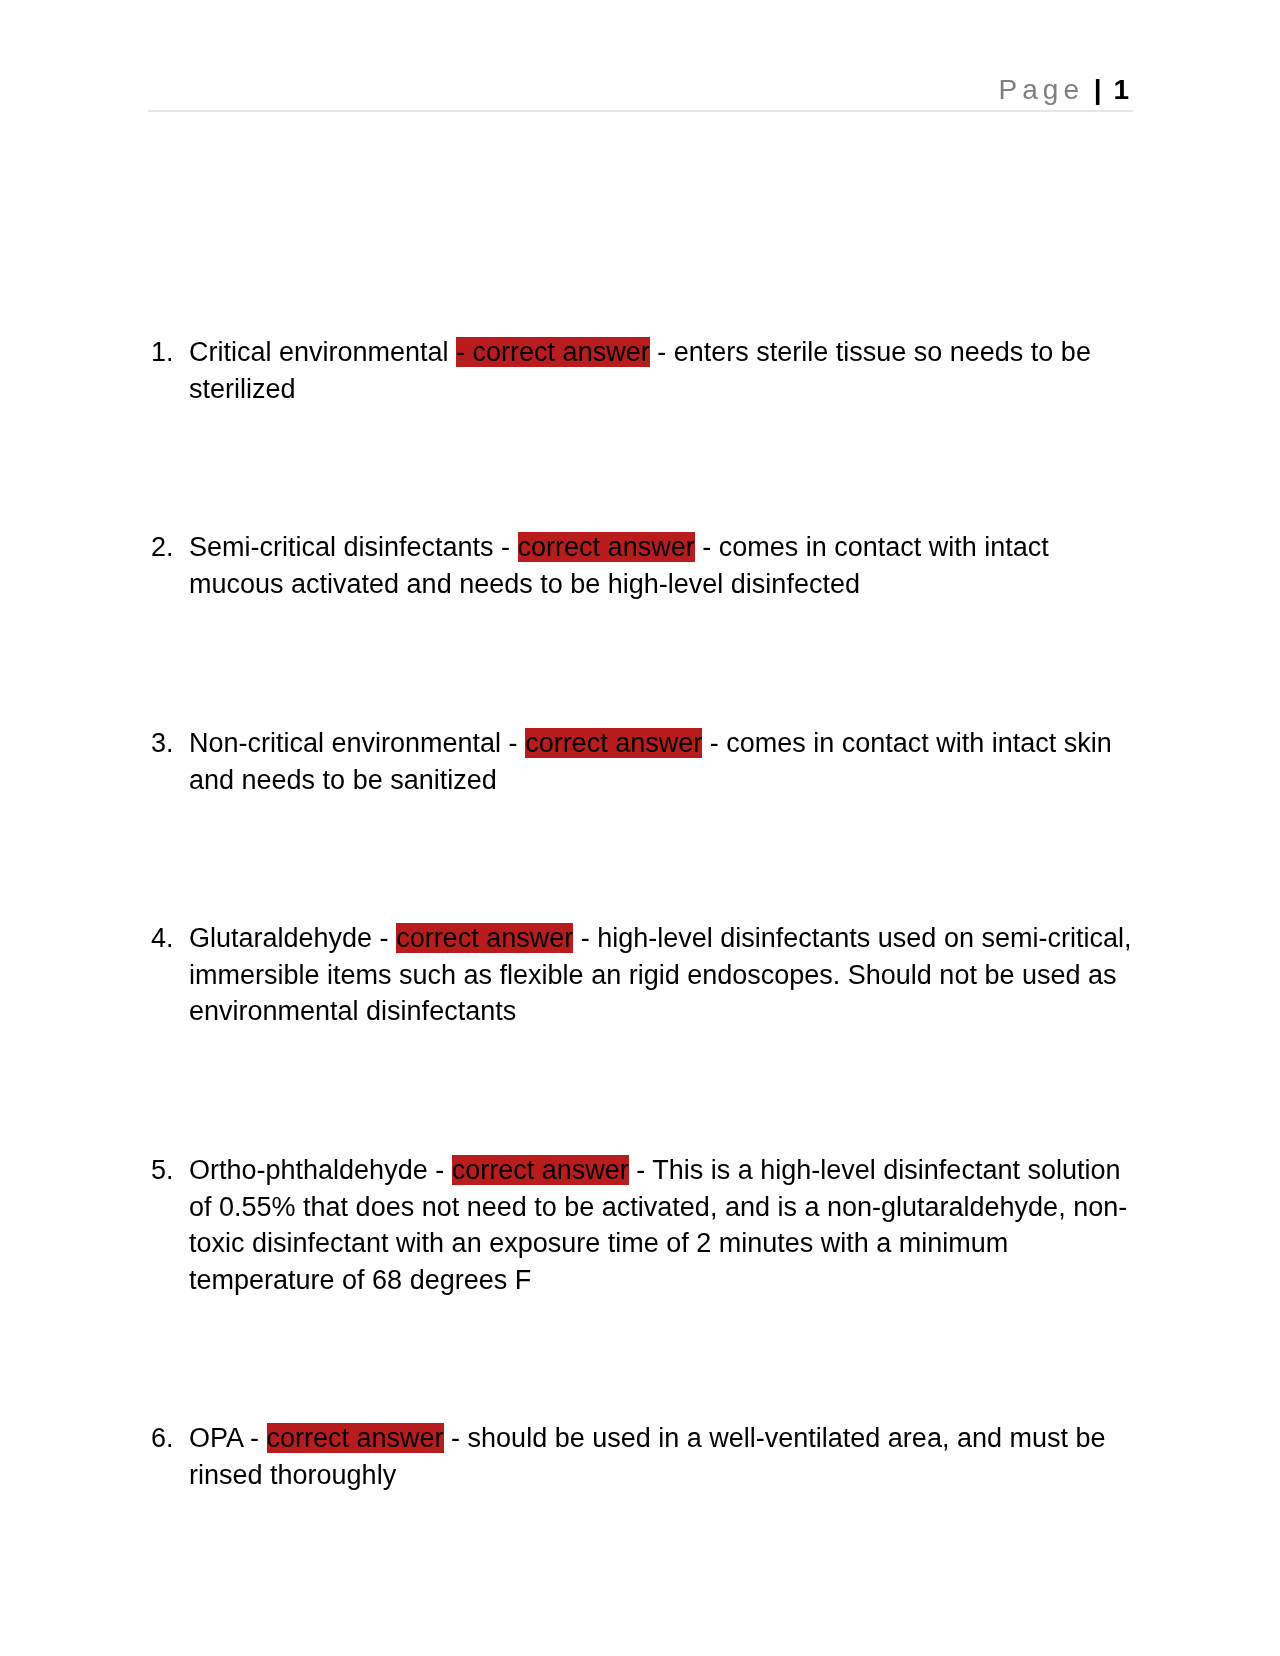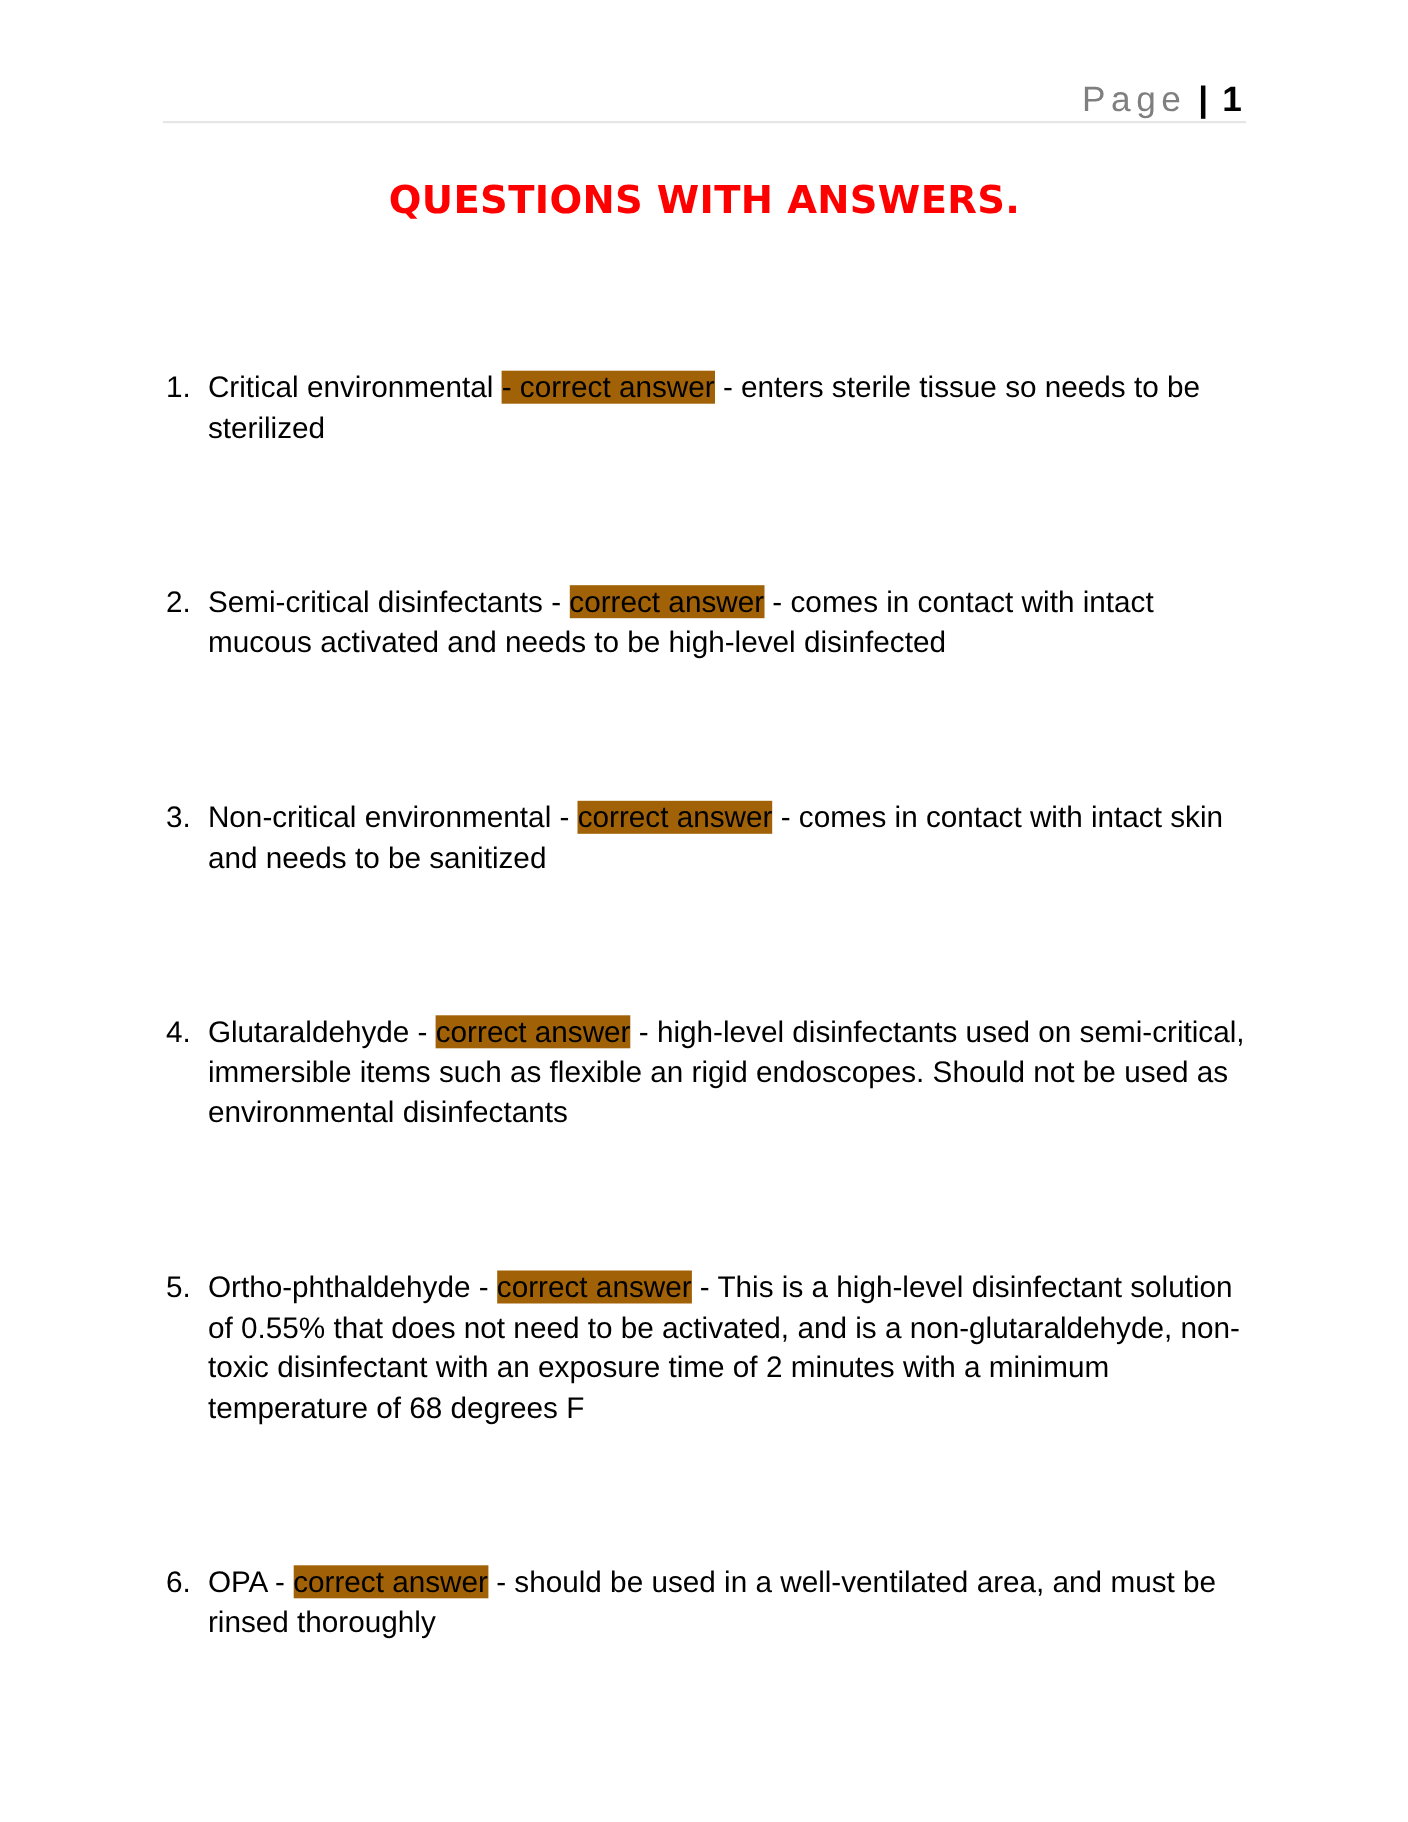--- a/index.html
+++ b/index.html
@@ -20,21 +20,21 @@
     left: 148px;
     width: 985px;
     top: 72px;
     height: 38px;
     border-bottom: 2px solid #e6e6e6;
   }
   .page-label {
     position: absolute;
     right: 4px;
     top: 2px;
-    font-size: 32px;
+    font-size: 28px;
     line-height: 32px;
     white-space: nowrap;
   }
   .page-word {
     color: #7f7f7f;
     letter-spacing: 5px;
   }
   .page-sep {
     color: #000;
     margin: 0 4px 0 2px;
@@ -70,37 +70,36 @@
     position: absolute;
     left: 0;
     top: 0;
     width: 38px;
   }
   .qa-body {
     margin-left: 38px;
     display: block;
   }
   .hl {
-    background: #a16207;
+    background: #b91c1c;
     text-align: center;
   }
 </style>
 </head>
 <body>
 
 <div class="page-header">
   <div class="page-label">
     <span class="page-word">Page</span>
     <span class="page-sep">|</span>
     <span class="page-num">1</span>
   </div>
 </div>
 
 <h1 class="doc-title">
-  <span>QUESTIONS WITH ANSWERS.</span>
 </h1>
 
 <div class="qa-item" style="top:334px;">
   <span class="qa-num">1.</span>
   <span class="qa-body"><span>Critical environmental </span><span class="hl">- correct answer</span><span> - enters sterile tissue so needs to be sterilized</span></span>
 </div>
 
 <div class="qa-item" style="top:529px;">
   <span class="qa-num">2.</span>
   <span class="qa-body"><span>Semi-critical disinfectants - </span><span class="hl">correct answer</span><span> - comes in contact with intact mucous activated and needs to be high-level disinfected</span></span>

